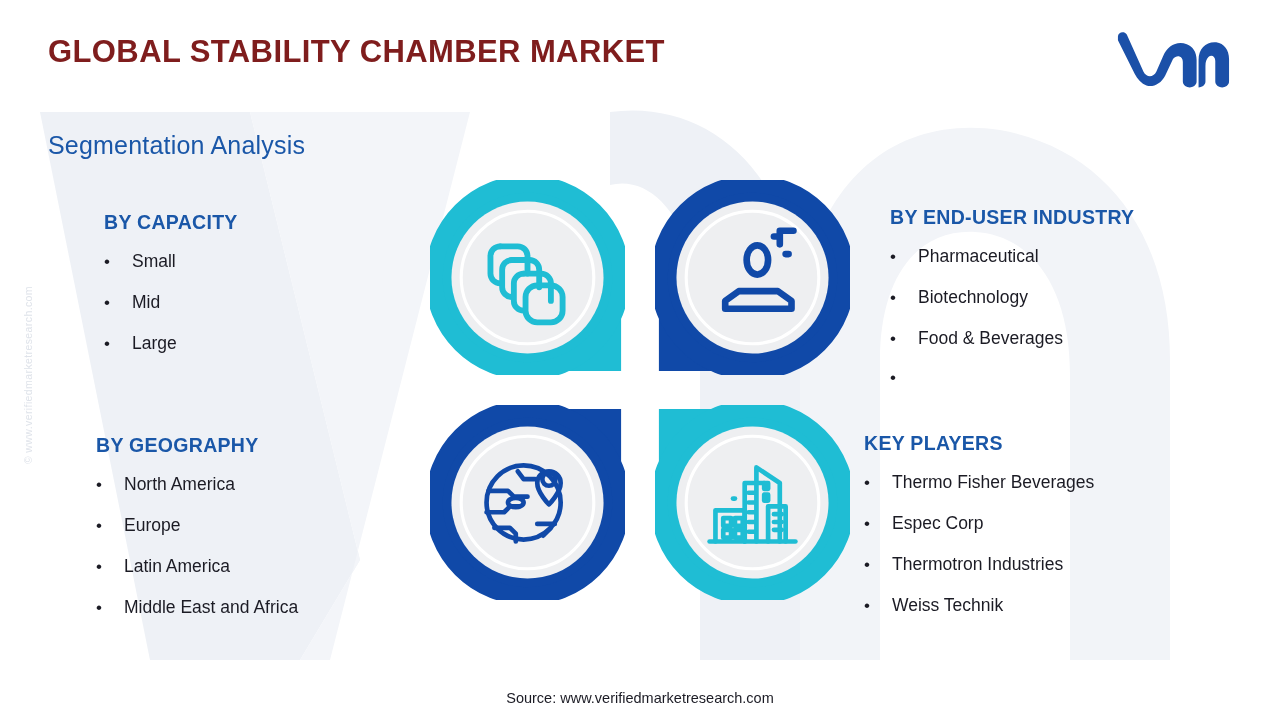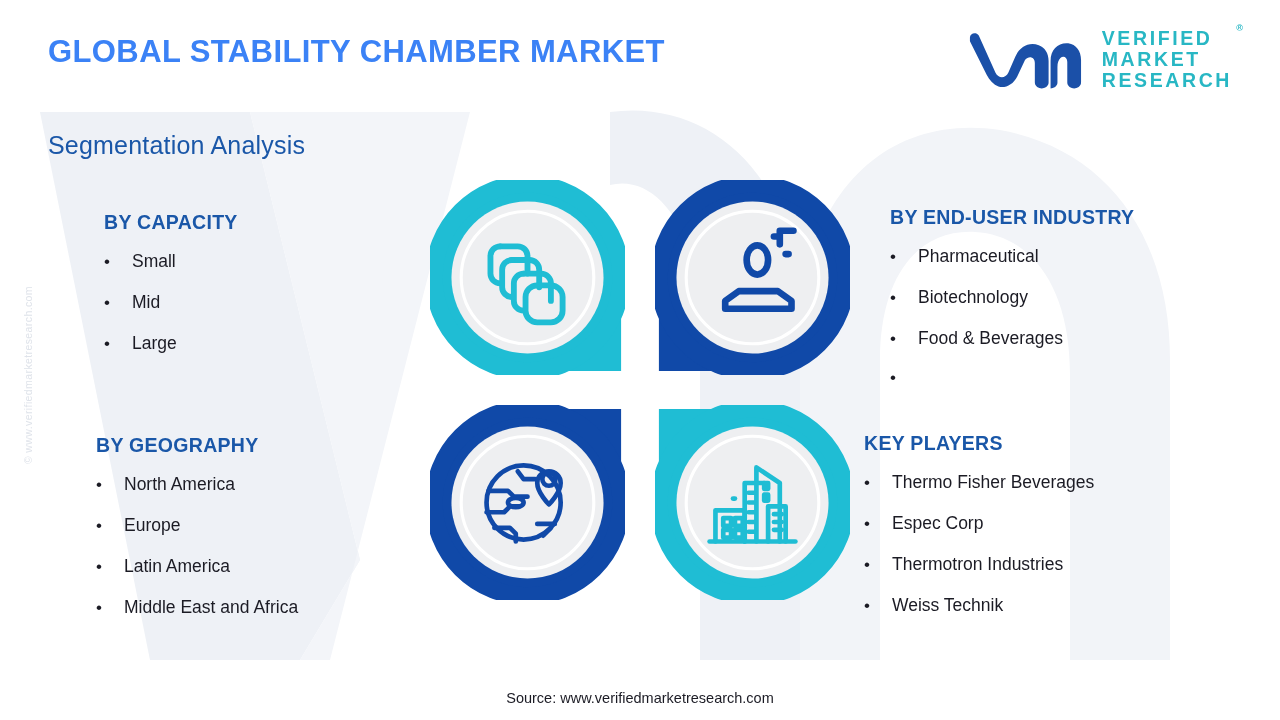--- a/index.html
+++ b/index.html
@@ -19,21 +19,21 @@
   .bg-watermark svg{ width:100%; height:100%; display:block; }
 
   
   .header{
     position:absolute; top:0; left:0; width:1280px; height:110px;
     z-index:3;
   }
   .page-title{
     position:absolute; left:48px; top:34px;
     font-size:31px; font-weight:700; letter-spacing:.4px;
-    color:#3b82f6; white-space:nowrap;
+    color:#7f1d1d; white-space:nowrap;
   }
 
   
   .logo{
     position:absolute; right:48px; top:28px;
     display:flex; align-items:center; gap:18px;
   }
   .logo-mark{ width:118px; height:62px; display:block; }
   .logo-words{
     display:flex; flex-direction:column;
@@ -128,26 +128,20 @@
       <path d="M4 8 C4 4 10 2 13 6 L30 44 C33 50 40 50 43 44 L50 28
                C54 18 64 12 74 16 C80 18 84 24 84 32 L84 54
                C84 58 80 60 77 60 C74 60 70 58 70 54 L70 34
                C70 28 64 26 60 31 L52 48 C48 56 40 60 33 58
                C28 56 24 52 21 46 L4 12 Z" fill="#1b50a8"></path>
       <path d="M86 32 C86 20 94 13 104 14 C112 15 117 22 117 31 L117 54
                C117 58 113 60 110 60 C107 60 103 58 103 54 L103 33
                C103 28 99 26 96 29 C94 31 93 34 93 38 L93 54
                C93 58 89 60 86 60 Z" fill="#1b50a8"></path>
     </svg>
-    <div class="logo-words">
-      <span>VERIFIED</span>
-      <span>MARKET</span>
-      <span>RESEARCH</span>
-      <span class="logo-reg">®</span>
-    </div>
   </div>
 </div>
 
 <div class="subtitle">Segmentation Analysis</div>
 
 <div class="side-watermark">© www.verifiedmarketresearch.com</div>
 
 <div class="seg" id="seg-capacity">
   <div class="seg-heading">BY CAPACITY</div>
   <ul class="seg-list">

